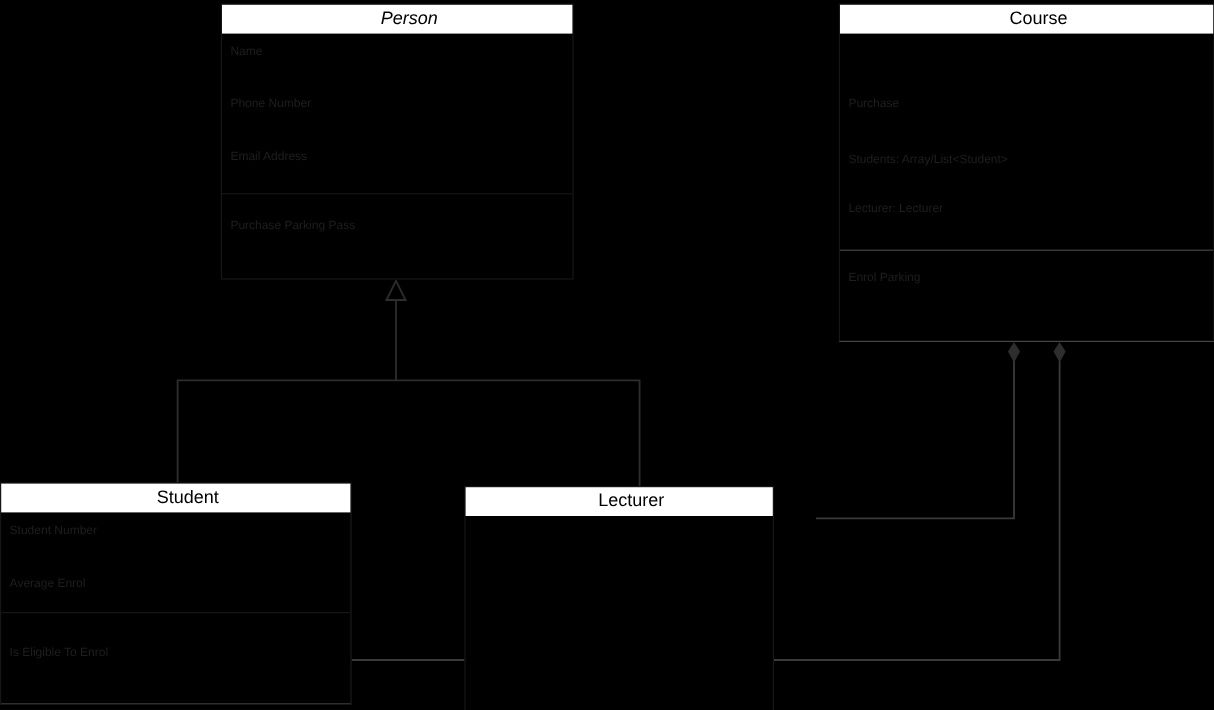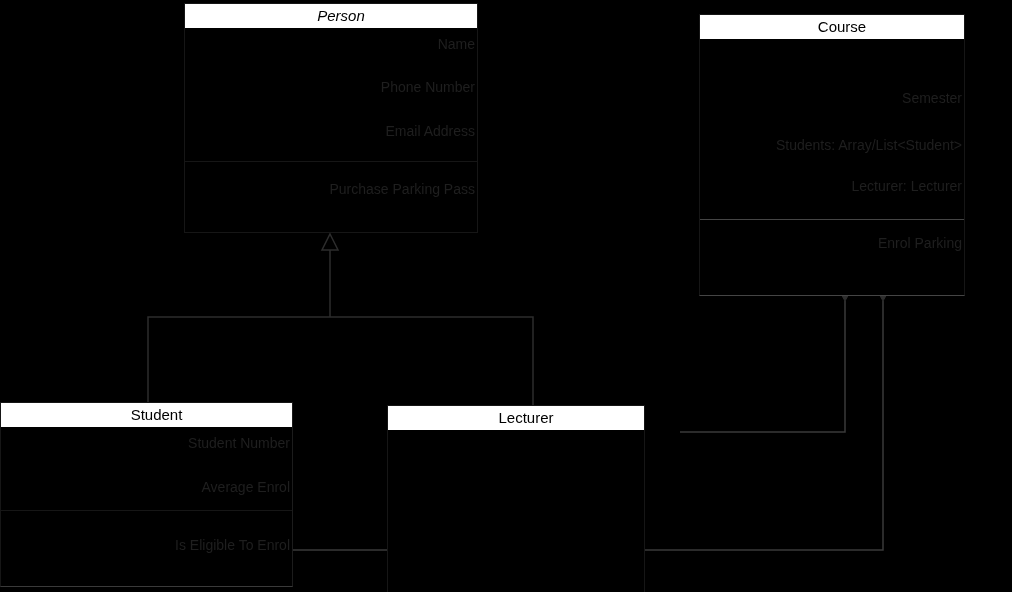--- a/index.html
+++ b/index.html
@@ -34,41 +34,40 @@
     overflow: hidden;
     padding-left: 20px;
   }
   .uml-class.abstract .title-bar { font-style: italic; }
   .uml-row {
     position: absolute;
     left: 7px;
     right: 2px;
     height: 18px;
     line-height: 18px;
-    font-size: 14px;
+    font-size: 10px;
     color: var(--body-text, #1f1f1f);
     white-space: nowrap;
     overflow: hidden;
-    text-align: right;
   }
   .uml-row.static-member {
     text-decoration-thickness: 1px;
     text-underline-offset: 3px;
   }
   .compartment-divider {
     position: absolute;
     left: 0; right: 0;
     height: 0;
     border-top: 1px solid var(--compartment-divider-faint, #161616);
   }
   .compartment-divider.visible-divider {
     border-top-color: var(--compartment-divider-visible, #454545);
   }
   #person-box   { left: 184px; top: 3px;   width: 294px; height: 230px; }
-  #course-box   { left: 699px; top: 14px;   width: 266px; height: 282px;
+  #course-box   { left: 699px; top: 3px;   width: 313px; height: 282px;
                   border-bottom: 1px solid var(--compartment-divider-visible, #454545); }
   #student-box  { left: 0px;   top: 402px; width: 293px; height: 185px;
                   border-bottom: 1px solid var(--aggregation-line, #3a3a3a);
                   border-right-color: #1c1c1c; }
   #lecturer-box { left: 387px; top: 405px; width: 258px; height: 187px; border-bottom: none; }
   .connector-overlay {
     position: absolute;
     top: 0; left: 0;
     width: 1012px;
     height: 592px;
@@ -103,21 +102,21 @@
     <div class="title-bar">Person</div>
     <div class="uml-row" style="top:31px">Name</div>
     <div class="uml-row" style="top:74px">Phone Number</div>
     <div class="uml-row" style="top:118px">Email Address</div>
     <div class="compartment-divider" style="top:157px"></div>
     <div class="uml-row" style="top:176px">Purchase Parking Pass</div>
   </div>
 
   <div class="uml-class" id="course-box">
     <div class="title-bar">Course</div>
-    <div class="uml-row" style="top:74px">Semester</div>
+    <div class="uml-row" style="top:74px">Purchase</div>
     <div class="uml-row" style="top:121px">Students: Array/List&lt;Student&gt;</div>
     <div class="uml-row" style="top:162px">Lecturer: Lecturer</div>
     <div class="compartment-divider visible-divider" style="top:204px"></div>
     <div class="uml-row" style="top:219px">Enrol Parking</div>
   </div>
 
   <div class="uml-class" id="student-box">
     <div class="title-bar">Student</div>
     <div class="uml-row" style="top:31px">Student Number</div>
     <div class="uml-row" style="top:75px">Average Enrol</div>

